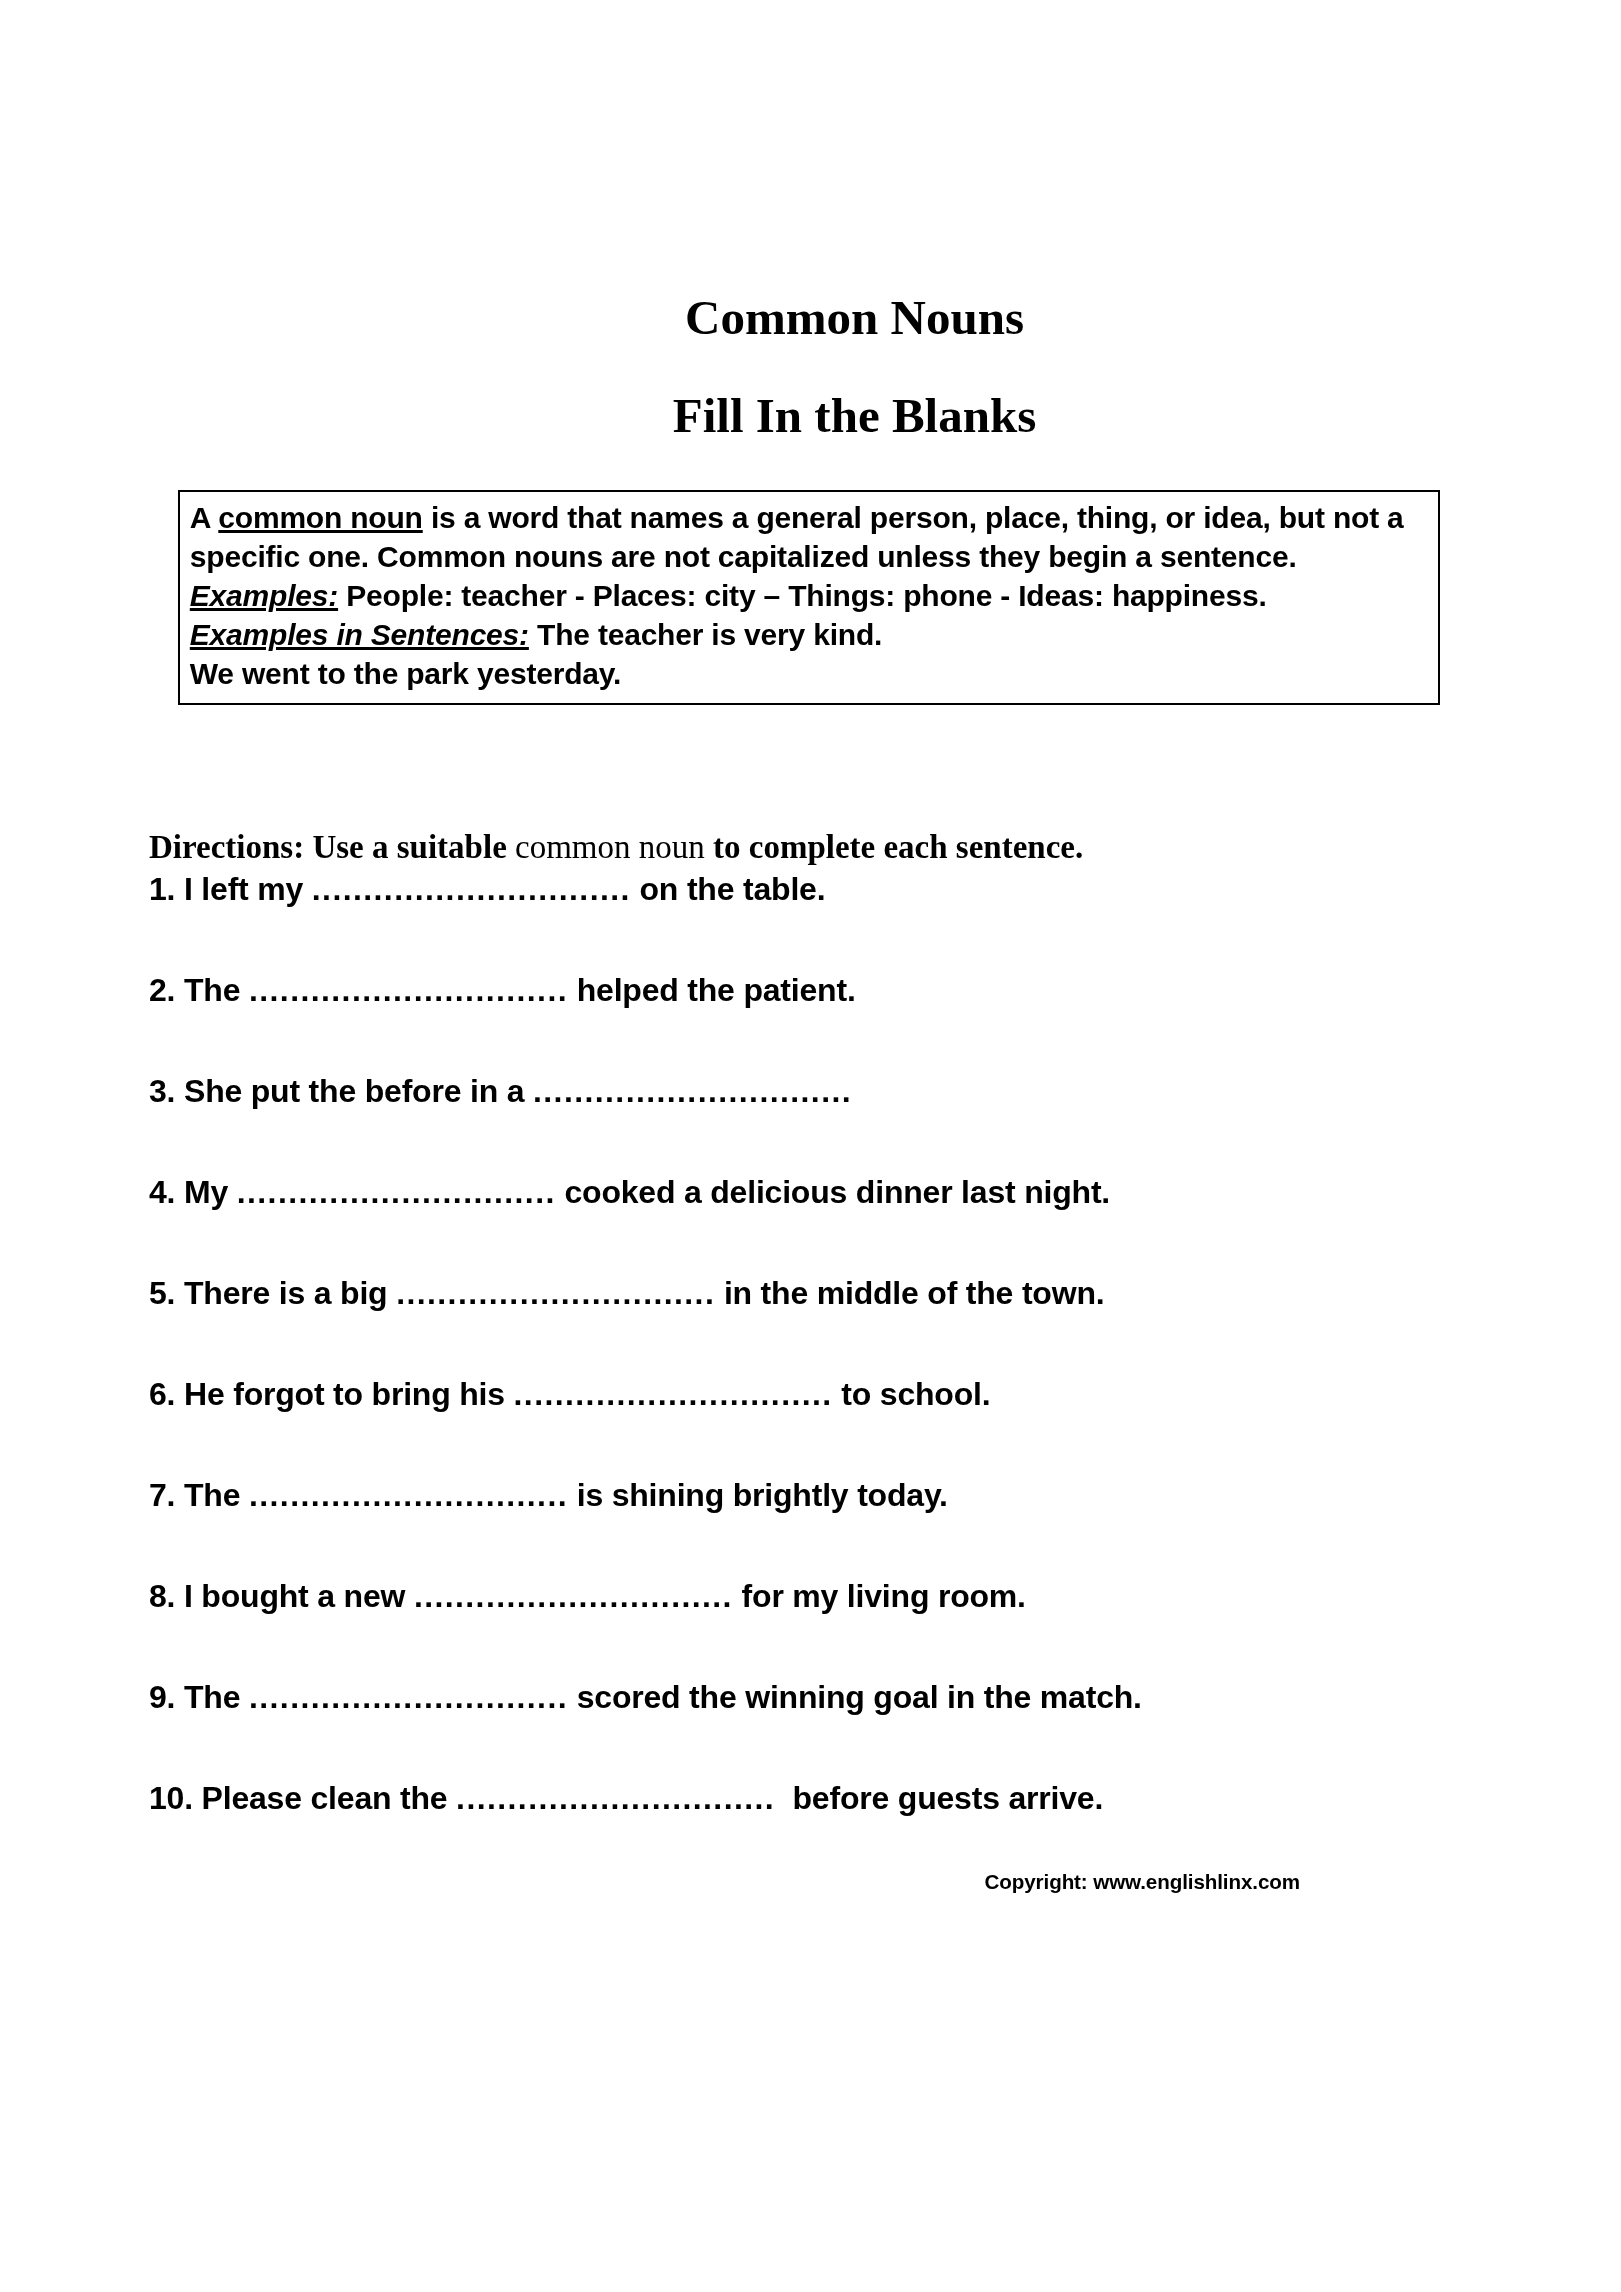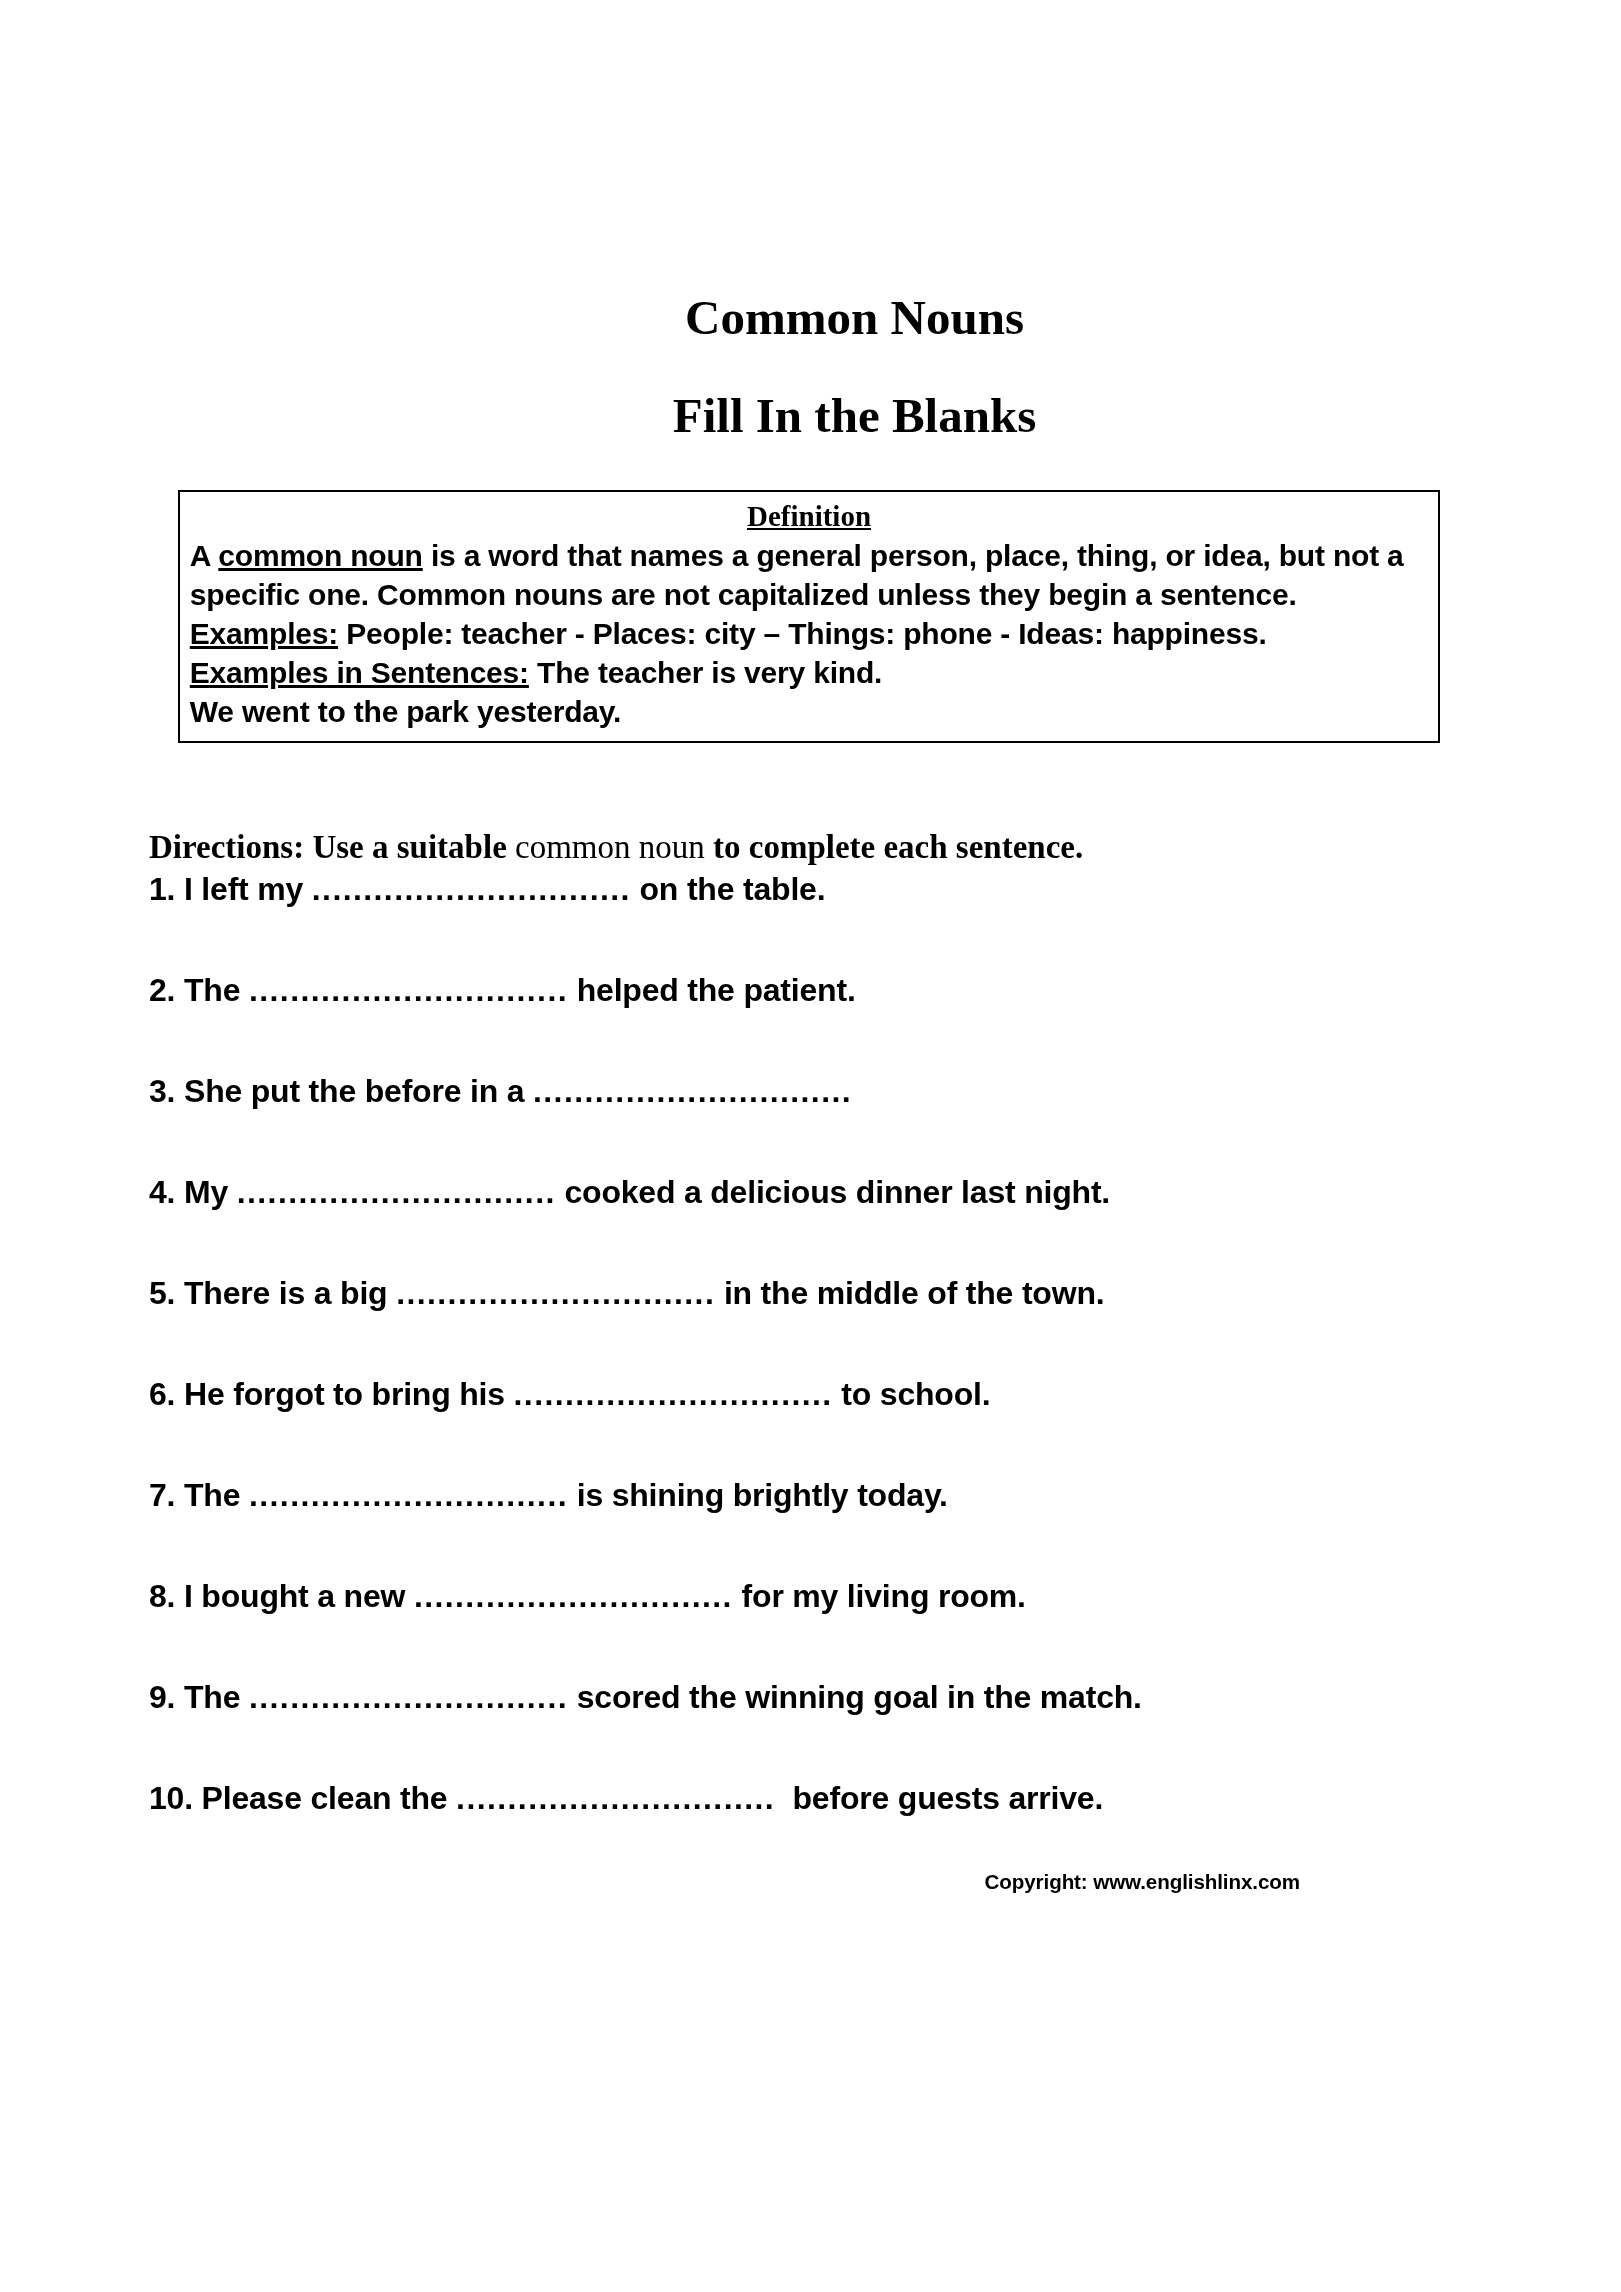--- a/index.html
+++ b/index.html
@@ -98,20 +98,21 @@
     font-size: 30px;
     line-height: 1.30;
     letter-spacing: -0.2px;
   }
   .definition-body .u {
     text-decoration: underline;
   }
   .definition-body .ital {
   }
   .definition-body .ital-u {
+    font-style: italic;
     text-decoration: underline;
   }
   .def-line {
     white-space: normal;
   }
 
   
   .directions {
     position: absolute;
     left: 149px;
@@ -163,21 +164,20 @@
 </head>
 <body>
 
 <div class="page">
 
 
   <div class="title title-main">Common Nouns</div>
   <div class="title title-sub">Fill In the Blanks</div>
 
   <div class="definition-box">
-    <div class="definition-heading">Definition</div>
     <div class="definition-body">
       <span class="def-line"><span>A </span><span class="u">common noun</span><span> is a word that names a general person, place, thing, or idea, but not a specific one. Common nouns are not capitalized unless they begin a sentence.</span></span>
       <div><span class="ital-u">Examples:</span><span class="ital"> People: teacher  - Places: city – Things: phone -  Ideas: happiness.</span></div>
       <div><span class="ital-u">Examples in Sentences:</span><span class="ital">  The teacher is very kind.</span></div>
       <div class="ital">We went to the park yesterday.</div>
     </div>
   </div>
 
   <div class="directions"><span class="bold">Directions: Use a suitable </span><span class="reg">common noun</span><span class="bold"> to complete each sentence.</span></div>
 

